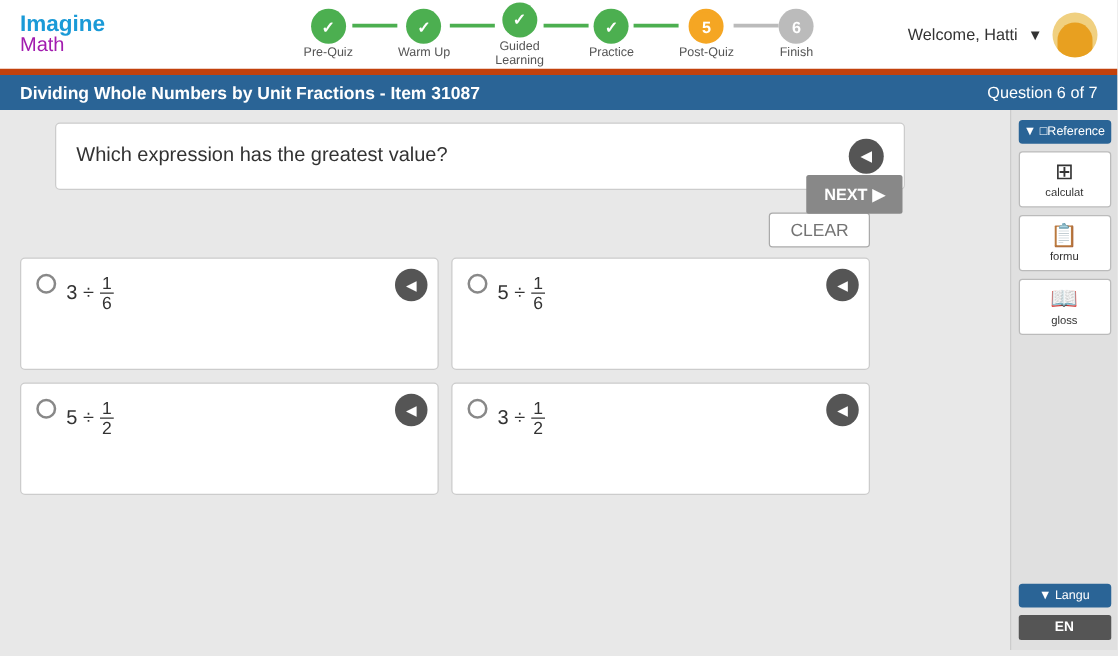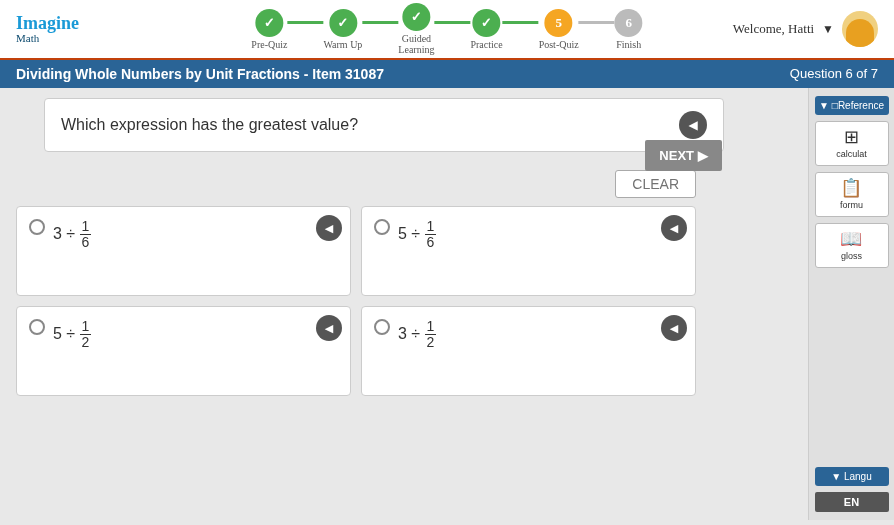--- a/index.html
+++ b/index.html
@@ -12,36 +12,35 @@
       position: relative;
     }
 
     
     .header {
       background: white;
       height: 60px;
       display: flex;
       align-items: center;
       padding: 0 16px;
-      border-bottom: 2px solid #c2410c;
+      border-bottom: 5px solid #c2410c;
       position: relative;
-      font-family: Liberation Serif, serif;
     }
     .logo-area {
       width: 80px;
     }
     .logo-imagine {
       color: #1a9ad7;
       font-size: 18px;
       font-weight: bold;
       line-height: 1;
     }
     .logo-math {
-      color: #0c4a6e;
-      font-size: 11px;
+      color: #a21caf;
+      font-size: 16px;
     }
 
     
     .progress-nav {
       display: flex;
       align-items: center;
       gap: 0;
       margin: 0 auto;
       position: absolute;
       left: 50%;

